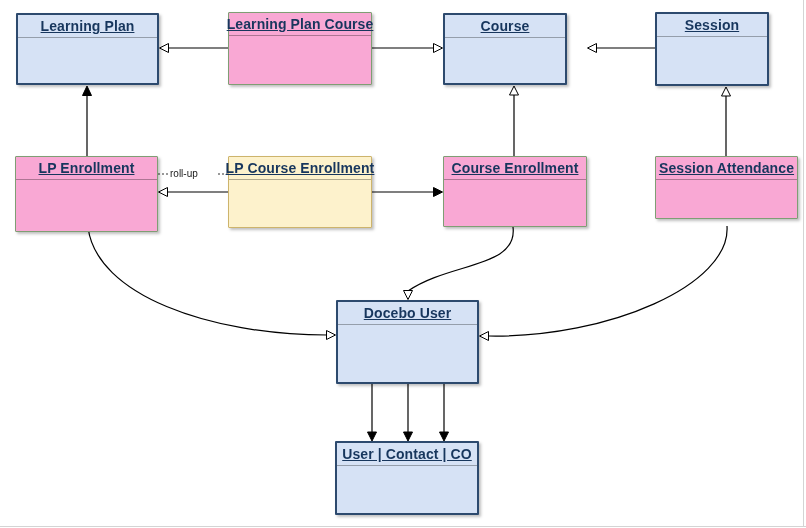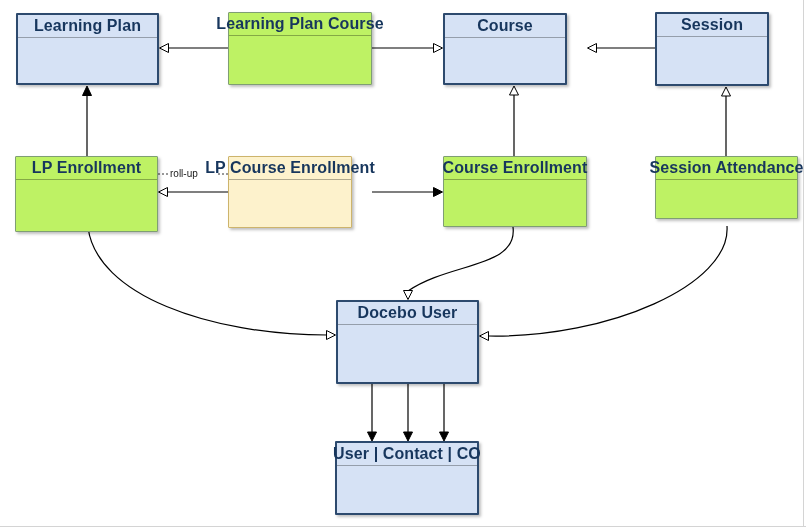--- a/index.html
+++ b/index.html
@@ -8,27 +8,27 @@
     position:relative; width:806px; height:528px; background:#ffffff;
     overflow:hidden;
   }
   #connector-layer { position:absolute; left:0; top:0; width:806px; height:528px; }
   .entity {
     position:absolute; box-sizing:border-box; border-radius:1px;
     box-shadow:2px 2px 3px rgba(0,0,0,0.25);
     display:flex; flex-direction:column;
   }
   .entity.blue   { background:#d6e2f5; border:2px solid #2d4a6e; }
-  .entity.green  { background:#bef264; border:1px solid #7f9e74; }
+  .entity.green  { background:#f9a8d4; border:1px solid #7f9e74; }
   .entity.yellow { background:#fdf2cc; border:1px solid #cdb46c; }
   .entity .title {
     height:22px; flex:0 0 22px; display:flex; align-items:center; justify-content:center;
     border-bottom:1px solid rgba(0,0,0,0.30);
-    color:#17365d; font-weight:bold; font-size:16px; letter-spacing:0.1px;
-    white-space:nowrap;
+    color:#17365d; font-weight:bold; font-size:14px; letter-spacing:0.1px;
+    text-decoration:underline; white-space:nowrap;
   }
   .entity .body { flex:1; }
   .edge-label {
     position:absolute; left:170px; top:167px; width:48px; text-align:left;
     font-size:10px; color:#1a1a1a; background:#ffffff; line-height:13px;
   }
   .page-edge { stroke:#d4d4d4; stroke-width:1; }
   .conn { stroke:#000000; stroke-width:1.2; fill:none; }
   .conn.dashed { stroke-width:1; stroke-dasharray:2,2; stroke:#333333; }
   .head-open { fill:#ffffff; stroke:#000000; stroke-width:1; }
@@ -137,21 +137,21 @@
   <div class="entity blue" style="left:655px; top:12px; width:114px; height:74px;">
     <div class="title">Session</div>
     <div class="body"></div>
   </div>
 
   <div class="entity green" style="left:15px; top:156px; width:143px; height:76px;">
     <div class="title">LP Enrollment</div>
     <div class="body"></div>
   </div>
 
-  <div class="entity yellow" style="left:228px; top:156px; width:124px; height:72px;">
+  <div class="entity yellow" style="left:228px; top:156px; width:144px; height:72px;">
     <div class="title">LP Course Enrollment</div>
     <div class="body"></div>
   </div>
 
   <div class="entity green" style="left:443px; top:156px; width:144px; height:71px;">
     <div class="title">Course Enrollment</div>
     <div class="body"></div>
   </div>
 
   <div class="entity green" style="left:655px; top:156px; width:143px; height:63px;">

